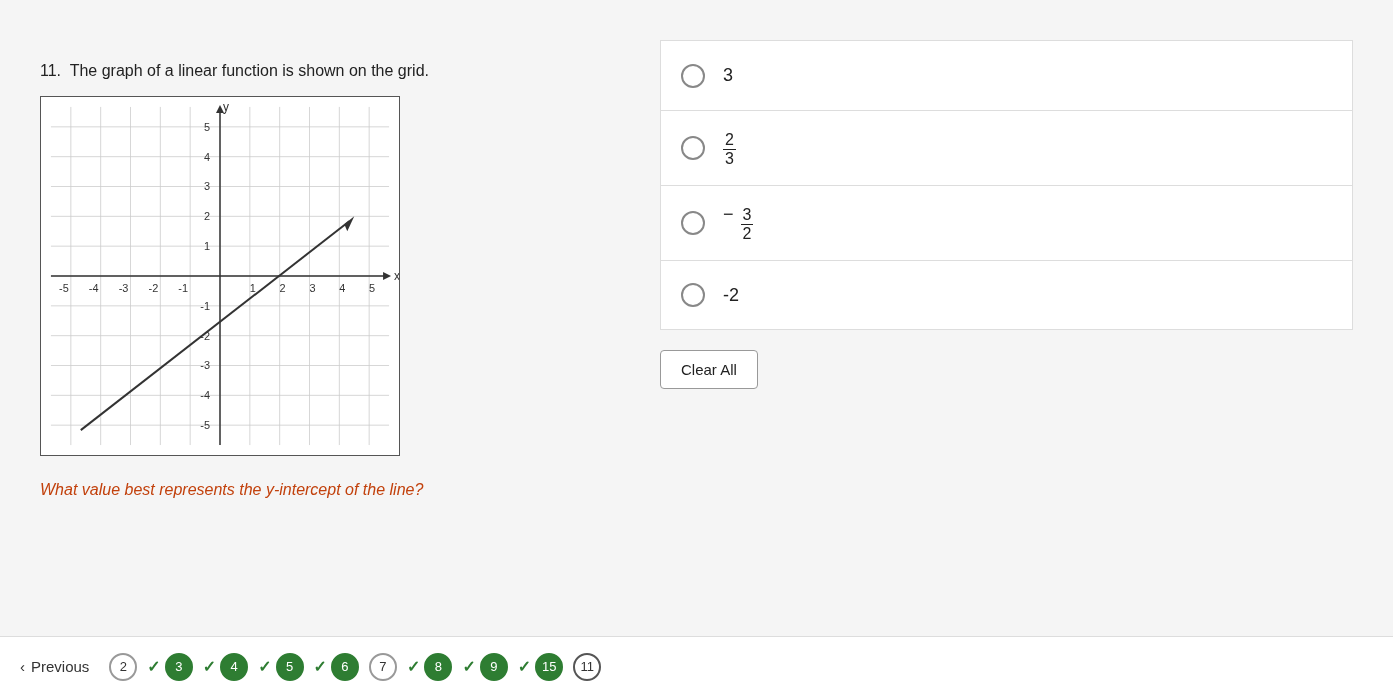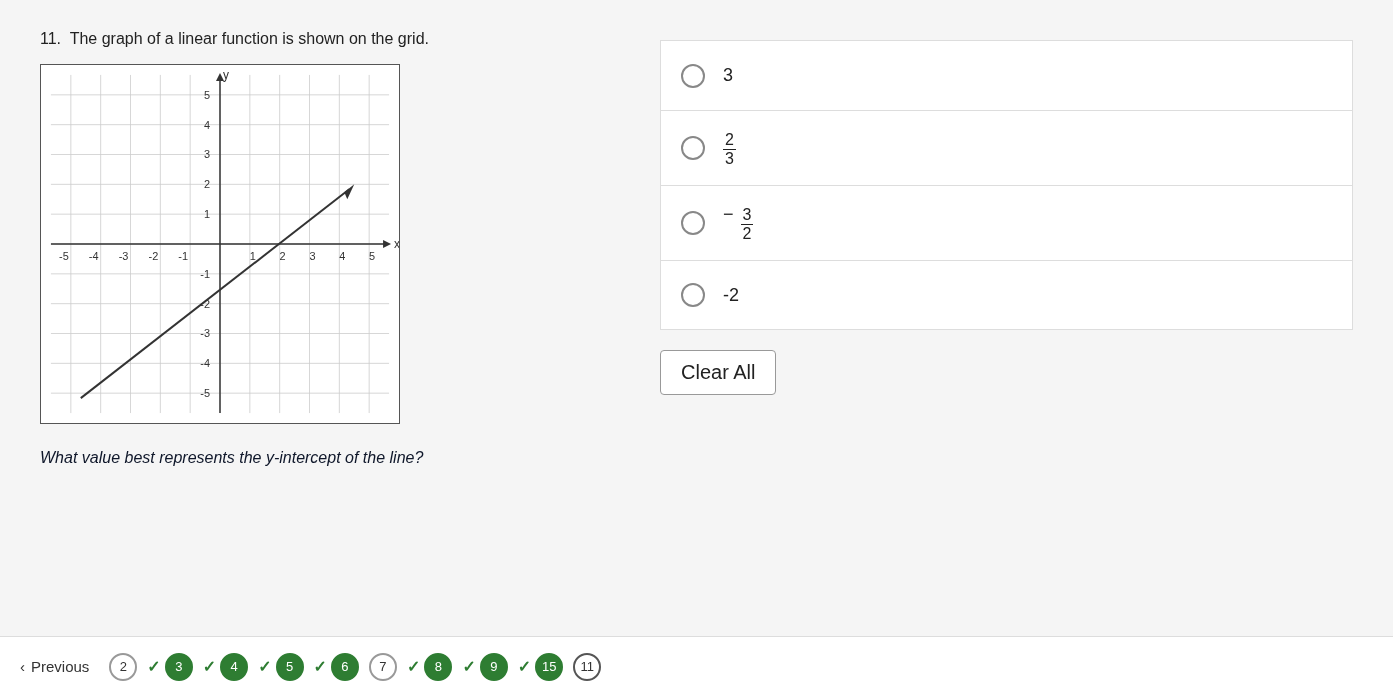--- a/index.html
+++ b/index.html
@@ -19,39 +19,40 @@
     }
 
     .left-section {
       flex: 0 0 560px;
     }
 
     .question-header {
       font-size: 16px;
       margin-bottom: 16px;
       color: #222;
+      margin-top: 32px;
     }
 
     .graph-container {
       width: 360px;
       height: 360px;
       border: 1.5px solid #555;
       position: relative;
       background: #fff;
       margin-bottom: 20px;
     }
 
     .graph-svg {
       width: 100%;
       height: 100%;
     }
 
     .question-text {
       font-size: 16px;
-      color: #0f172a;
+      color: #c2410c;
       font-style: italic;
       margin-top: 25px;
     }
 
     .right-section {
       flex: 1;
       display: flex;
       flex-direction: column;
       gap: 0;
       padding-top: 10px;
@@ -108,21 +109,21 @@
     .negative-sign {
       font-size: 18px;
       margin-right: 2px;
     }
 
     .clear-all-btn {
       margin-top: 20px;
       padding: 10px 20px;
       border: 1.5px solid #999;
       background: #fff;
-      font-size: 20px;
+      font-size: 15px;
       cursor: pointer;
       border-radius: 4px;
       align-self: flex-start;
       color: #222;
     }
 
     
     .bottom-nav {
       position: absolute;
       bottom: 0;

